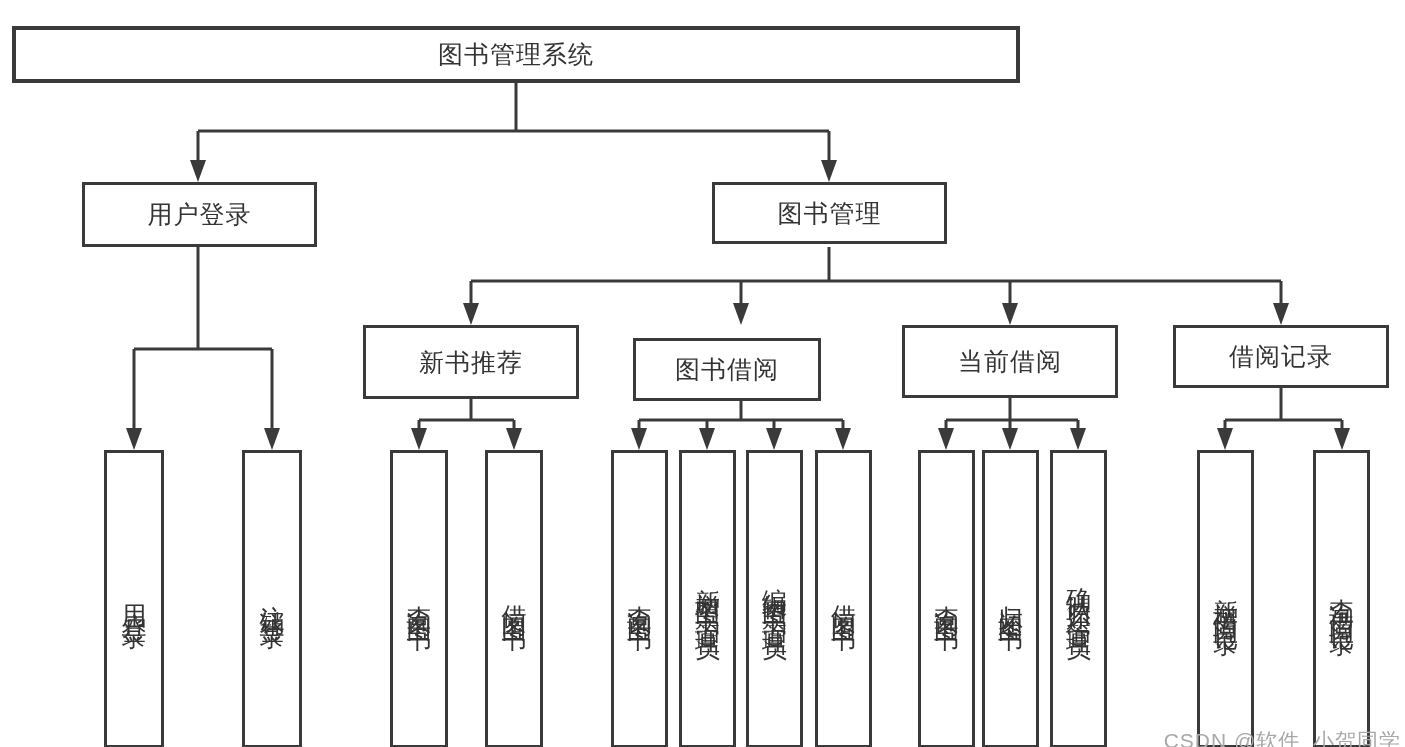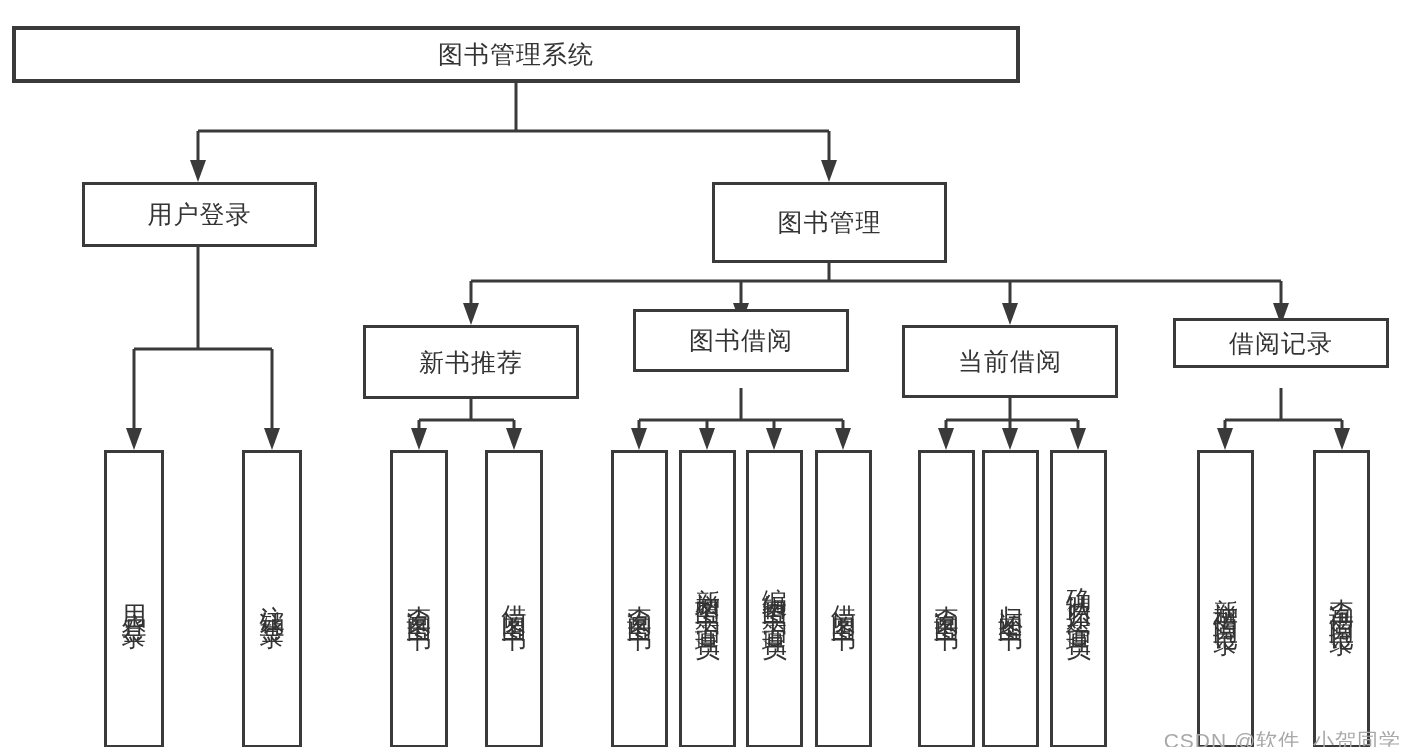--- a/index.html
+++ b/index.html
@@ -95,34 +95,34 @@
     </g>
   </svg>
 
   <div class="node root" style="left:12px;top:13px;width:1008px;height:57px">
     <span>图书管理系统</span>
   </div>
 
   <div class="node" style="left:82px;top:169px;width:235px;height:65px">
     <span>用户登录</span>
   </div>
-  <div class="node" style="left:712px;top:169px;width:235px;height:81px">
+  <div class="node" style="left:712px;top:169px;width:235px;height:62px">
     <span>图书管理</span>
   </div>
 
   <div class="node" style="left:363px;top:312px;width:216px;height:74px">
     <span>新书推荐</span>
   </div>
-  <div class="node" style="left:633px;top:296px;width:216px;height:63px">
+  <div class="node" style="left:633px;top:325px;width:188px;height:63px">
     <span>图书借阅</span>
   </div>
   <div class="node" style="left:902px;top:312px;width:216px;height:73px">
     <span>当前借阅</span>
   </div>
-  <div class="node" style="left:1173px;top:305px;width:216px;height:50px">
+  <div class="node" style="left:1173px;top:312px;width:216px;height:63px">
     <span>借阅记录</span>
   </div>
 
   <div class="node leaf" style="left:104px;top:437px;width:60px;height:298px">
     <span>用户登录</span>
   </div>
   <div class="node leaf" style="left:242px;top:437px;width:60px;height:298px">
     <span>注销登录</span>
   </div>
 

